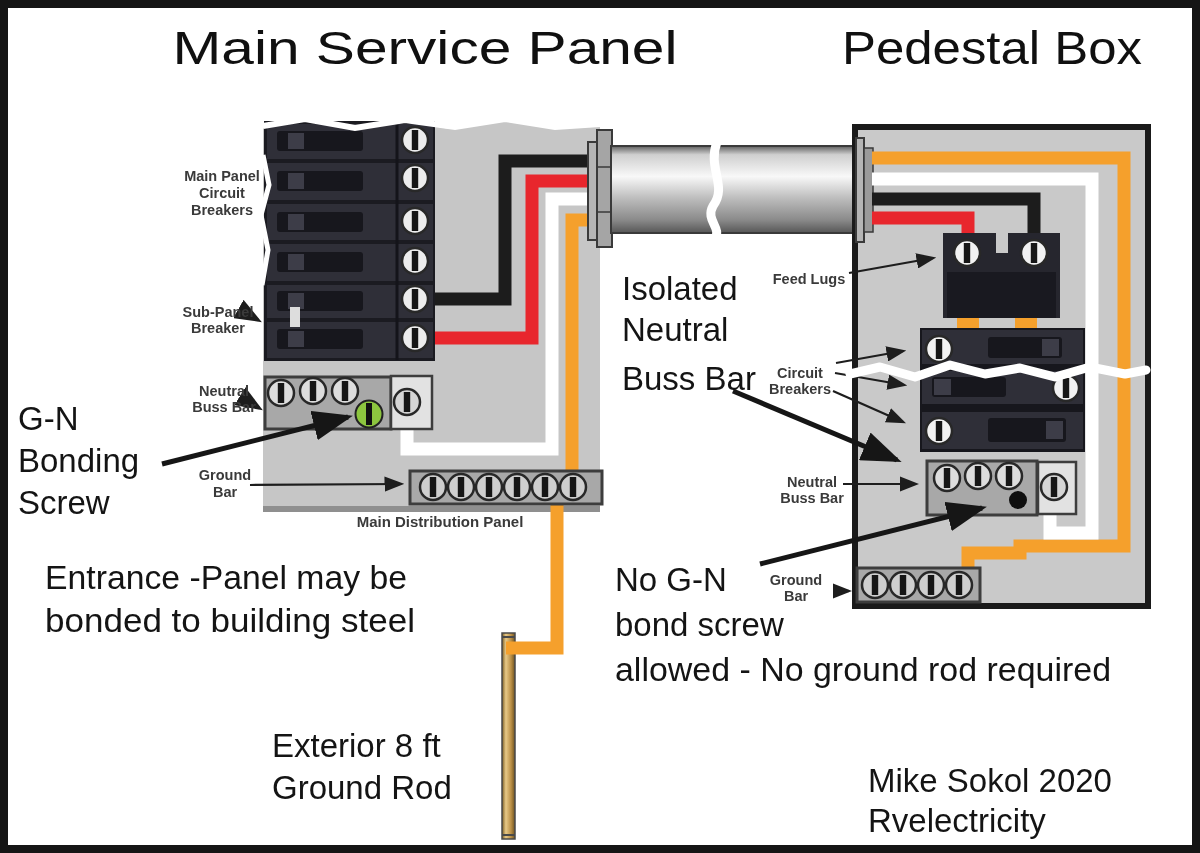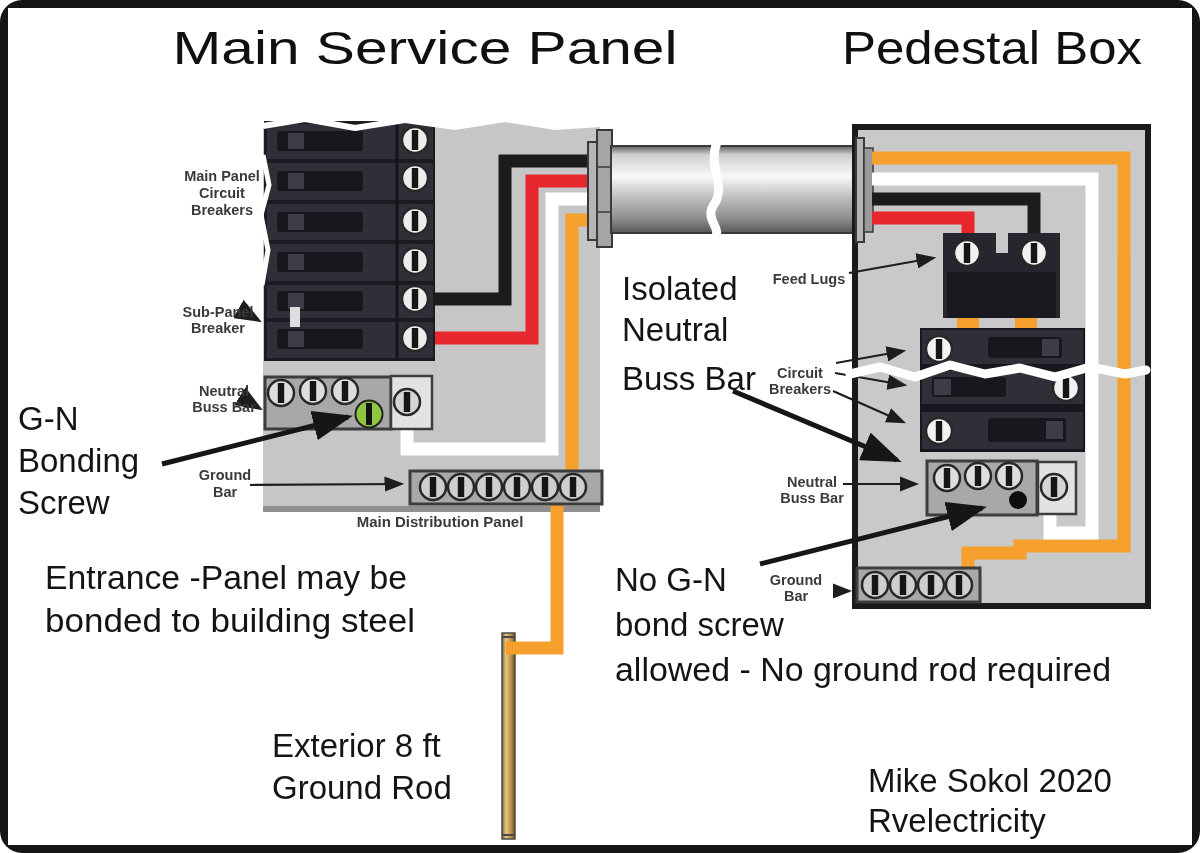--- a/index.html
+++ b/index.html
@@ -1,16 +1,16 @@
 <!DOCTYPE html>
 <html style="--c-frame: #151515; --c-panel_gray: #c6c6c6; --c-pedestal_gray: #c9c9c9; --c-wire_black: #1c1c1c; --c-wire_red: #e8262d; --c-wire_white: #ffffff; --c-wire_orange: #f5a02c; --c-bond_green: #8dc63f; --c-rod_tan: #c9a55a;"><head>
 <meta charset="utf-8">
 <style>
   html,body{margin:0;padding:0;background:#fff;}
-  .stage{position:relative;width:1200px;height:853px;background:#fff;overflow:hidden;border-radius:22px;}
+  .stage{position:relative;width:1200px;height:853px;background:#fff;overflow:hidden;}
   svg{display:block;}
   .t-title{font:400 46px "Liberation Sans",sans-serif;fill:#101010;}
   .t-big{font:400 33px "Liberation Sans",sans-serif;fill:#141414;}
   .t-sm{font:700 14.5px "Liberation Sans",sans-serif;fill:#3a3a3a;}
   .mid{text-anchor:middle;}
   .w{fill:none;stroke-linejoin:miter;stroke-linecap:butt;stroke-width:13;}
   .wk{stroke:var(--c-wire_black,#1c1c1c);}
   .wr{stroke:var(--c-wire_red,#e8262d);}
   .ww{stroke:var(--c-wire_white,#ffffff);}
   .wo{stroke:var(--c-wire_orange,#f5a02c);}

